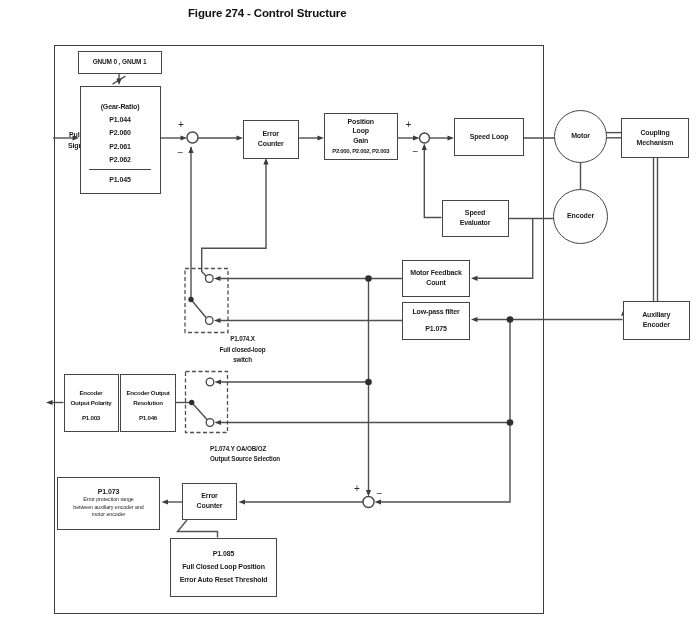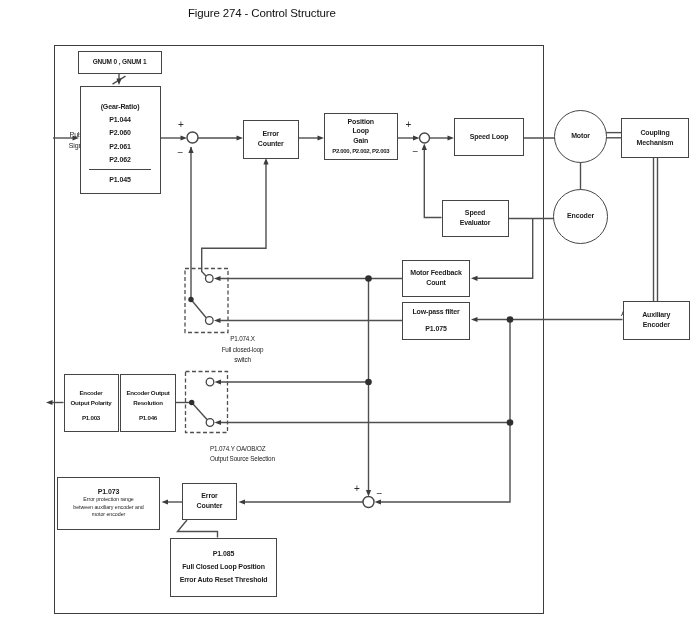--- a/index.html
+++ b/index.html
@@ -5,21 +5,21 @@
   html,body{margin:0;padding:0;background:#ffffff;}
   .stage{position:relative;width:698px;height:631px;background:#fff;
          font-family:"Liberation Sans",sans-serif;color:#1c1c1c;overflow:hidden;}
   .stage svg{position:absolute;left:0;top:0;}
   .frame{position:absolute;left:54px;top:45px;width:490px;height:569px;
          border:1.8px solid #3d3d3d;box-sizing:border-box;}
   .box{position:absolute;border:1.6px solid #454545;background:#fff;box-sizing:border-box;
        display:flex;flex-direction:column;align-items:center;justify-content:center;
        text-align:center;font-size:7px;font-weight:700;line-height:10px;letter-spacing:-0.15px;}
   .circle{border-radius:50%;}
-  .lbl{position:absolute;font-weight:400;letter-spacing:-0.15px;padding-left:38px;}
+  .lbl{position:absolute;font-weight:700;letter-spacing:-0.15px;padding-left:38px;}
   .title{left:150px;top:7px;font-size:11.5px;white-space:nowrap;color:#111;}
   .sign{position:absolute;font-size:10px;font-weight:400;transform:translate(-50%,-50%);color:#2a2a2a;}
   .gear{justify-content:flex-start;padding-top:13px;}
   .gear div{line-height:13.4px;height:13.4px;}
   .gear .bar{height:0;border-top:1.3px solid #454545;width:62px;margin:2.5px auto 1.5px;}
   .gear .den{line-height:13px;height:13px;margin-top:1.5px;}
   .plg{justify-content:flex-start;padding-top:3px;}
   .plg div{line-height:9.7px;}
   .plg .params{font-size:6px;letter-spacing:-0.3px;margin-top:1px;white-space:nowrap;}
   .lpf{row-gap:7px;}

